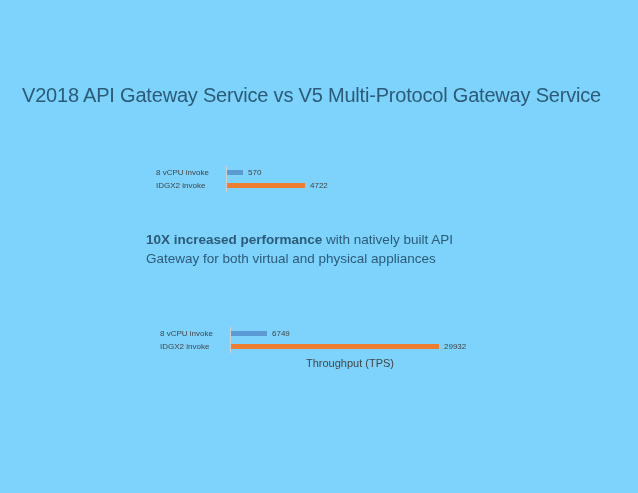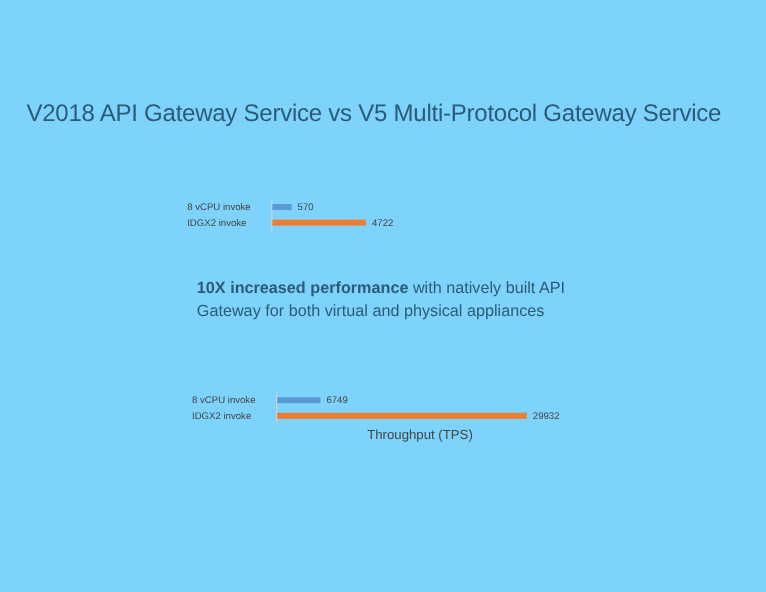--- a/index.html
+++ b/index.html
@@ -6,21 +6,21 @@
   .slide {
     position:relative; width:638px; height:493px; background:#7dd3fc;
     font-family:"Liberation Sans", sans-serif; overflow:hidden;
   }
   .title {
     position:absolute; left:22px; top:82px; width:585px;
     font-size:20px; line-height:26px; font-weight:400;
     color:#2b5b79; letter-spacing:-0.2px;
   }
   .bodytext {
-    position:absolute; left:164px; top:231px; width:330px;
+    position:absolute; left:146px; top:231px; width:330px;
     font-size:13.5px; line-height:18.5px; color:#2b5b79;
   }
   .bodytext .b { font-weight:bold; }
   .chart { position:absolute; }
   .chart1 { left:156px; top:166px; }
   .chart2 { left:160px; top:327px; }
   .crow { display:flex; align-items:center; height:13px; }
   .clabel {
     width:62px; padding-right:8px; text-align:left;
     font-size:8px; color:#444444; white-space:nowrap; flex:0 0 auto;

